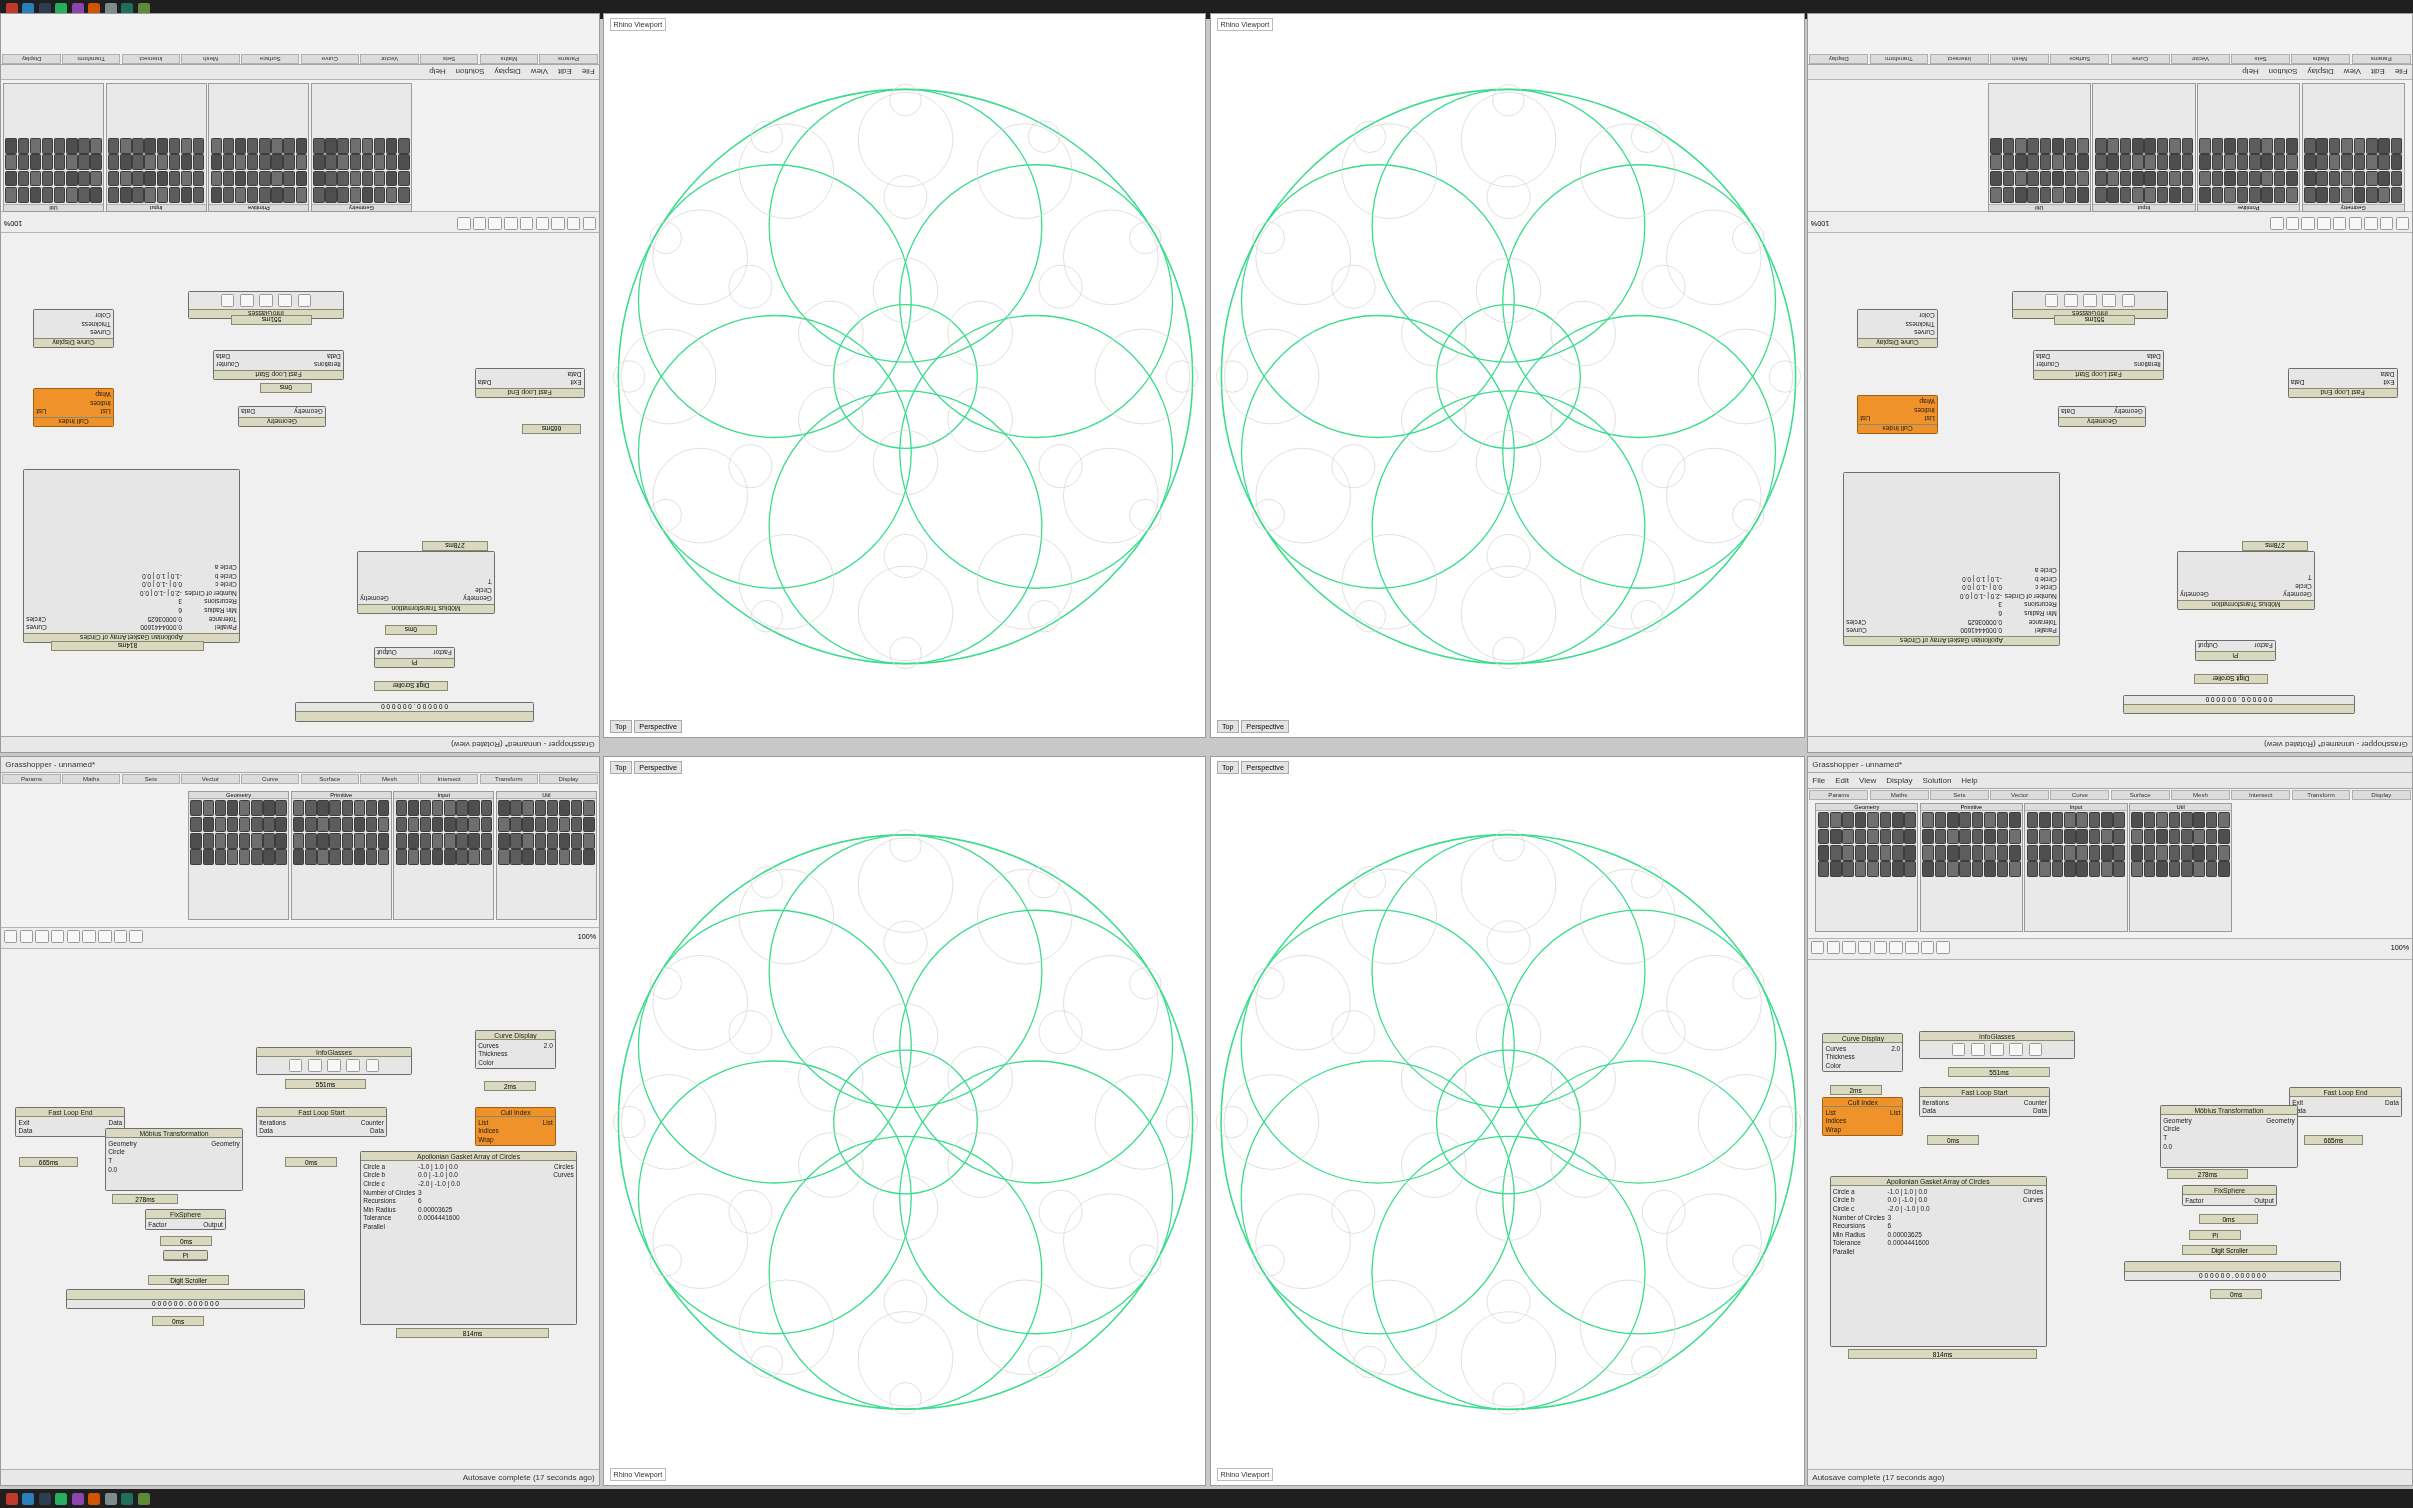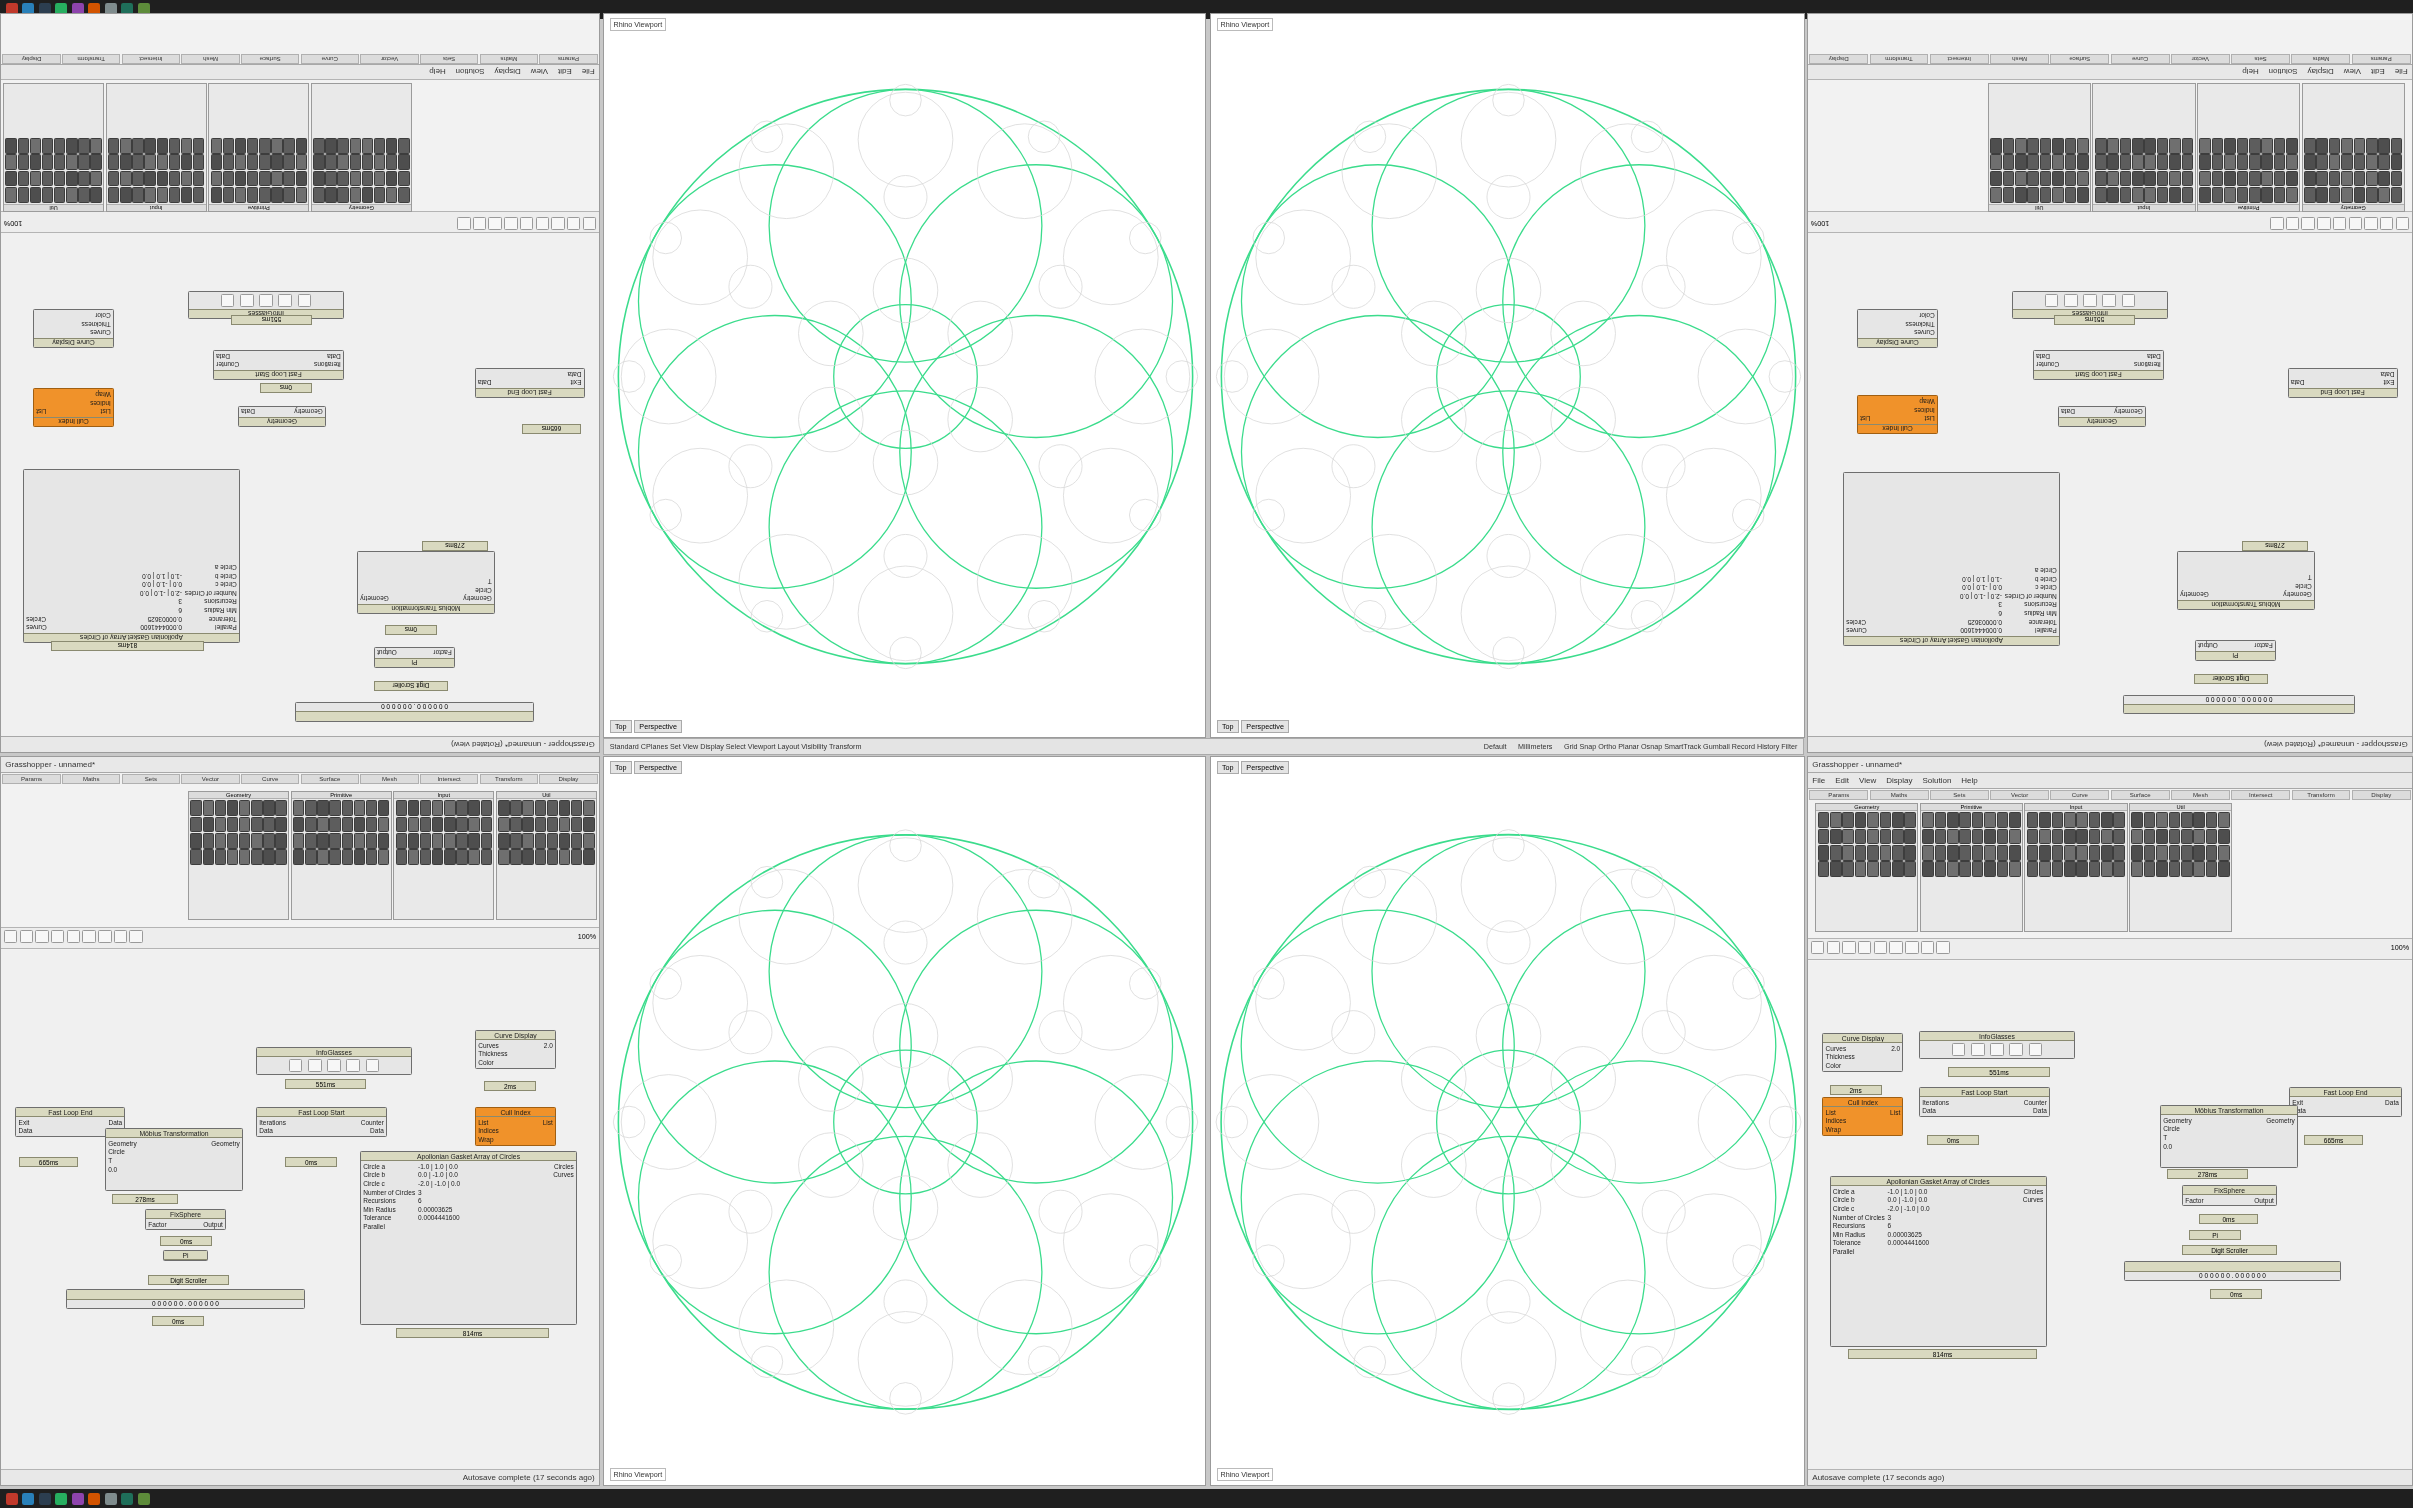--- a/index.html
+++ b/index.html
@@ -1636,26 +1636,20 @@
         </g>
       </g>
     </svg>
     <div class="vptabs" style="left:5.7px;top:4.3px;">
       <span>Top</span>
       <span>Perspective</span>
     </div>
     <div class="vplabel" style="left:5.7px;bottom:4.3px;">Rhino Viewport</div>
   </div>
 
-  <div style="position:absolute;left:603px;top:738px;width:1201px;height:17px;background:#e4e4e4;border:0.7px solid #aaa;box-sizing:border-box;display:flex;align-items:center;gap:11.5px;padding:0 5.7px;font-size:7.2px;color:#333;">
-    <span>Standard  CPlanes  Set View  Display  Select  Viewport Layout  Visibility  Transform</span>
-    <span style="margin-left:auto">Default</span>
-    <span>Millimeters</span>
-    <span>Grid Snap   Ortho   Planar   Osnap   SmartTrack   Gumball   Record History   Filter</span>
-  </div>
 
   <div class="taskbar" id="taskbar-bottom">
     <div class="ti" style="background:#c0392b"></div>
     <div class="ti" style="background:#2980b9"></div>
     <div class="ti" style="background:#2c3e50"></div>
     <div class="ti" style="background:#27ae60"></div>
     <div class="ti" style="background:#8e44ad"></div>
     <div class="ti" style="background:#d35400"></div>
     <div class="ti" style="background:#7f8c8d"></div>
     <div class="ti" style="background:#1f6f5a"></div>

